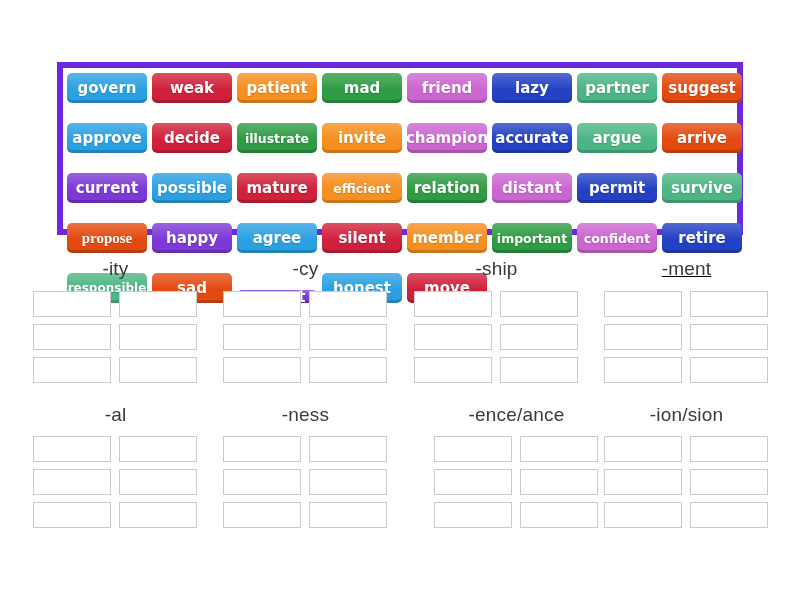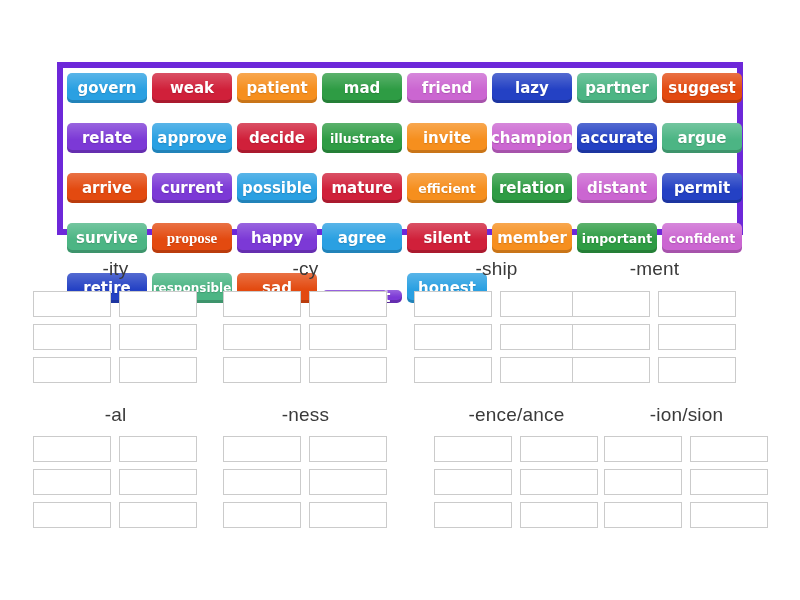--- a/index.html
+++ b/index.html
@@ -89,21 +89,20 @@
 <div class="stage">
   <div class="word-bank" id="word-bank">
       <div class="tile" style="background-color: rgb(42, 160, 226);">govern</div>
       <div class="tile" style="background-color: rgb(208, 32, 58);">weak</div>
       <div class="tile" style="background-color: rgb(246, 143, 30);">patient</div>
       <div class="tile" style="background-color: rgb(46, 156, 68);">mad</div>
       <div class="tile" style="background-color: rgb(203, 102, 209);">friend</div>
       <div class="tile" style="background-color: rgb(36, 65, 196);">lazy</div>
       <div class="tile" style="background-color: rgb(76, 181, 132);">partner</div>
       <div class="tile" style="background-color: rgb(227, 74, 16);">suggest</div>
-      <div class="tile" style="background-color: rgb(124, 57, 214);">relate</div>
       <div class="tile" style="background-color: rgb(42, 160, 226);">approve</div>
       <div class="tile" style="background-color: rgb(208, 32, 58);">decide</div>
       <div class="tile sz-s" style="background-color: rgb(46, 156, 68);">illustrate</div>
       <div class="tile" style="background-color: rgb(246, 143, 30);">invite</div>
       <div class="tile" style="background-color: rgb(203, 102, 209);">champion</div>
       <div class="tile" style="background-color: rgb(36, 65, 196);">accurate</div>
       <div class="tile" style="background-color: rgb(76, 181, 132);">argue</div>
       <div class="tile" style="background-color: rgb(227, 74, 16);">arrive</div>
       <div class="tile" style="background-color: rgb(124, 57, 214);">current</div>
       <div class="tile" style="background-color: rgb(42, 160, 226);">possible</div>
@@ -118,20 +117,21 @@
       <div class="tile" style="background-color: rgb(42, 160, 226);">agree</div>
       <div class="tile" style="background-color: rgb(208, 32, 58);">silent</div>
       <div class="tile" style="background-color: rgb(246, 143, 30);">member</div>
       <div class="tile sz-s" style="background-color: rgb(46, 156, 68);">important</div>
       <div class="tile sz-s" style="background-color: rgb(203, 102, 209);">confident</div>
       <div class="tile" style="background-color: rgb(36, 65, 196);">retire</div>
       <div class="tile sz-xs" style="background-color: rgb(76, 181, 132);">responsible</div>
       <div class="tile" style="background-color: rgb(227, 74, 16);">sad</div>
       <div class="tile" style="background-color: rgb(124, 57, 214); margin-top: 17px;">urgent</div>
       <div class="tile" style="background-color: rgb(42, 160, 226);">honest</div>
+      <div class="tile" style="background-color: rgb(208, 32, 58);">move</div>
     </div>
   <div id="groups-layer">
       <div class="group" style="left: 33px; top: 255px;">
         <div class="group-label">-ity</div>
         <div class="slot-grid top-set">
           <div class="slot"></div>
           <div class="slot"></div>
           <div class="slot"></div>
           <div class="slot"></div>
           <div class="slot"></div>
@@ -153,21 +153,21 @@
         <div class="group-label">-ship</div>
         <div class="slot-grid top-set">
           <div class="slot"></div>
           <div class="slot"></div>
           <div class="slot"></div>
           <div class="slot"></div>
           <div class="slot"></div>
           <div class="slot"></div>
         </div>
       </div>
-      <div class="group" style="left: 572px; top: 255px;">
+      <div class="group" style="left: 604px; top: 255px; text-decoration: underline;">
         <div class="group-label">-ment</div>
         <div class="slot-grid top-set">
           <div class="slot"></div>
           <div class="slot"></div>
           <div class="slot"></div>
           <div class="slot"></div>
           <div class="slot"></div>
           <div class="slot"></div>
         </div>
       </div>

